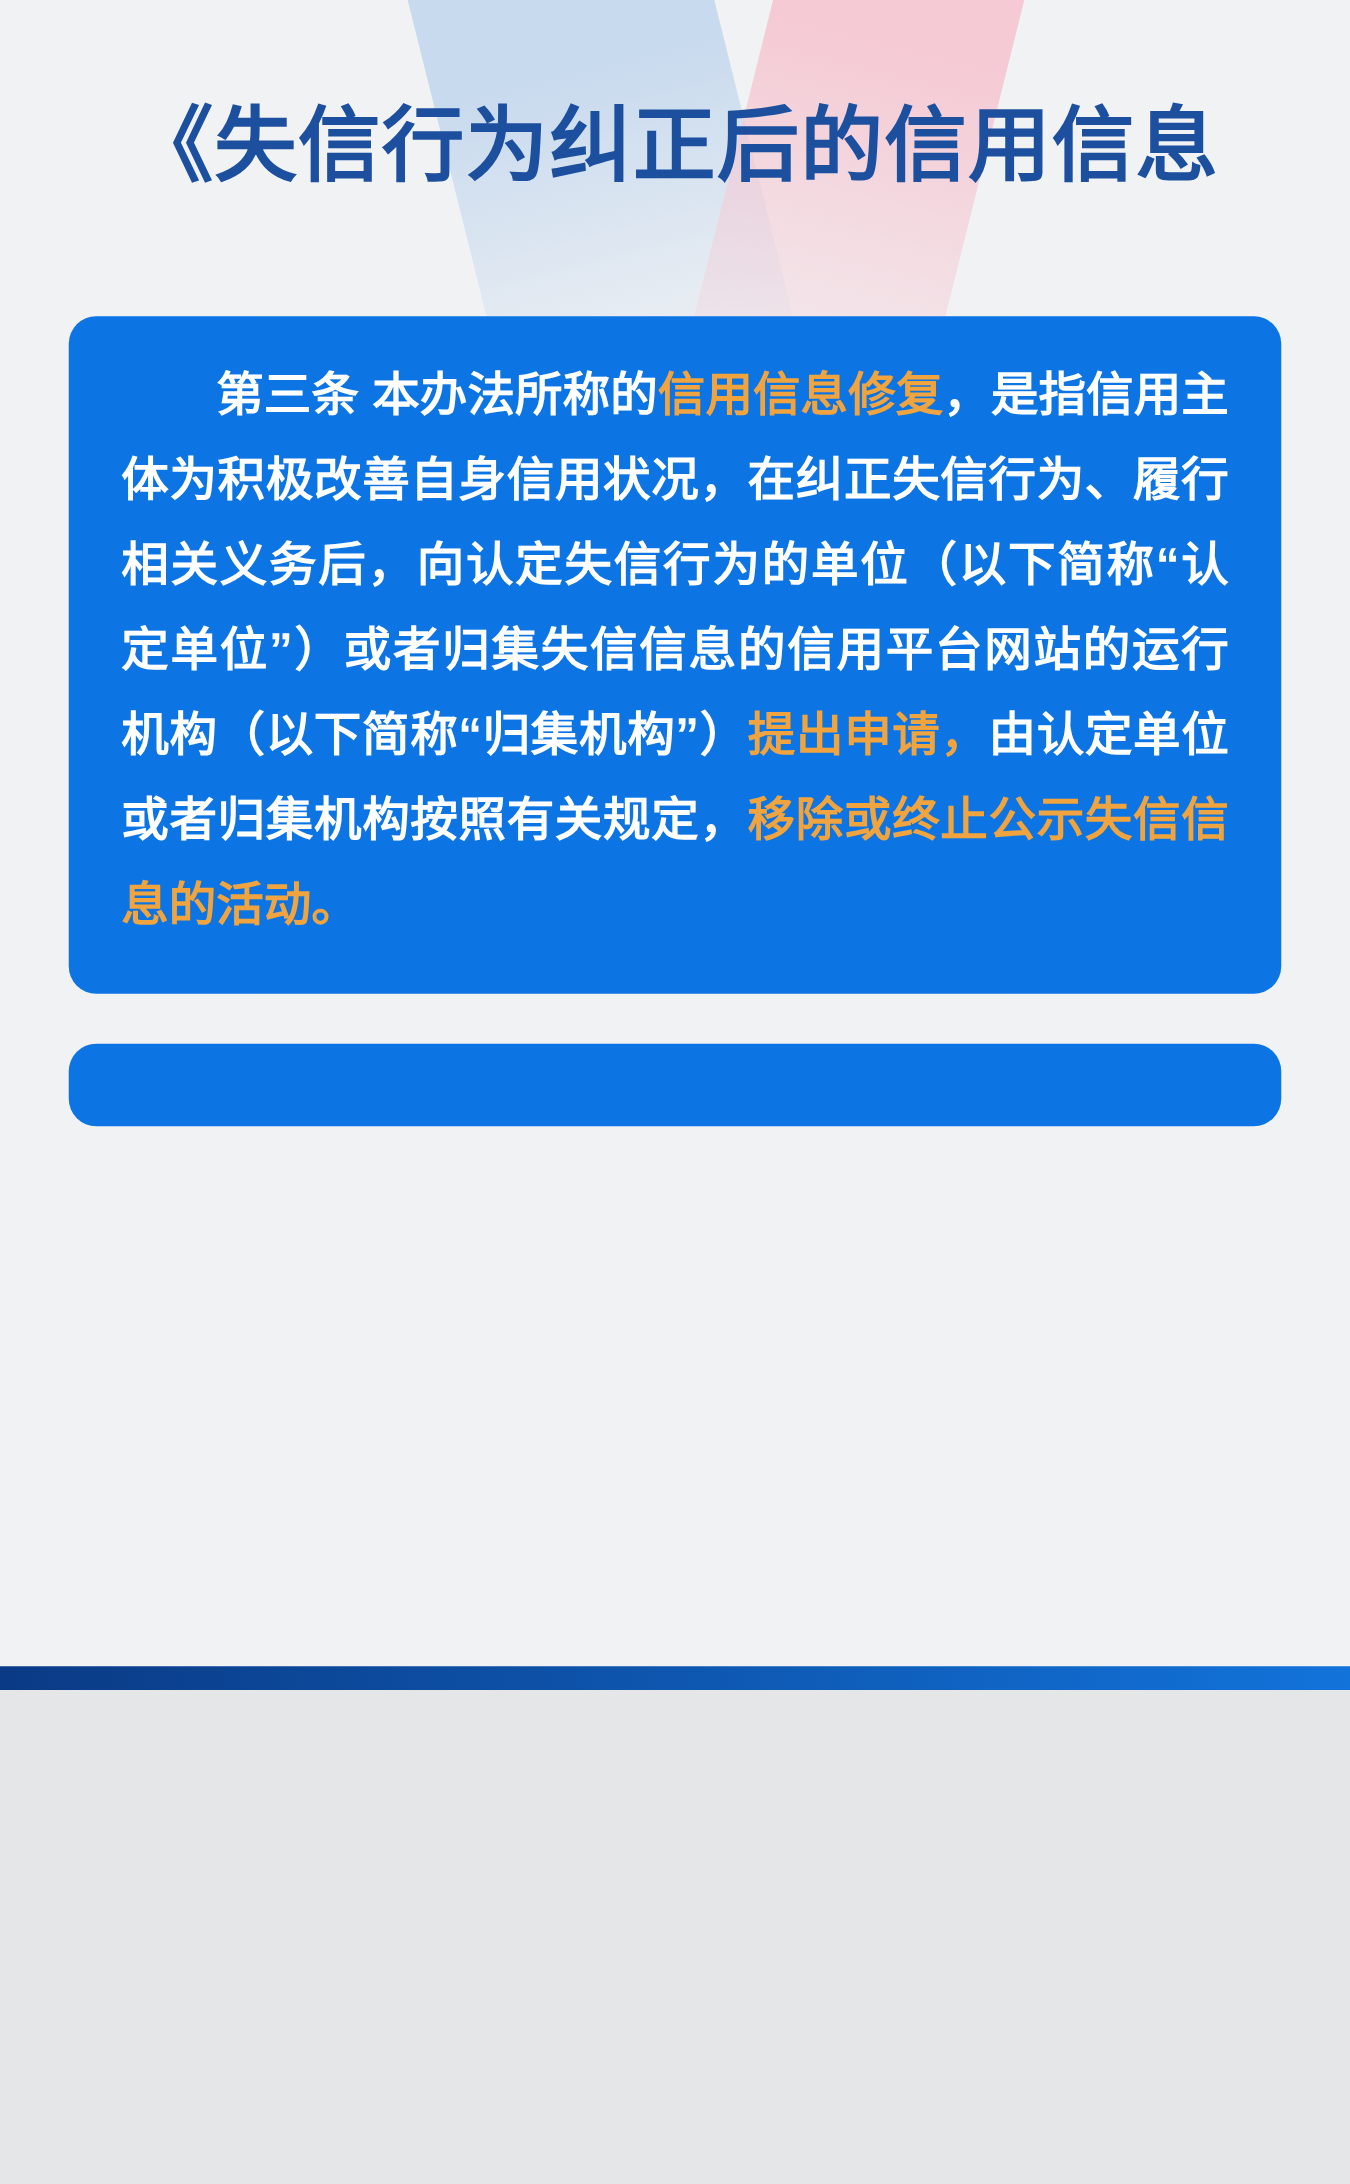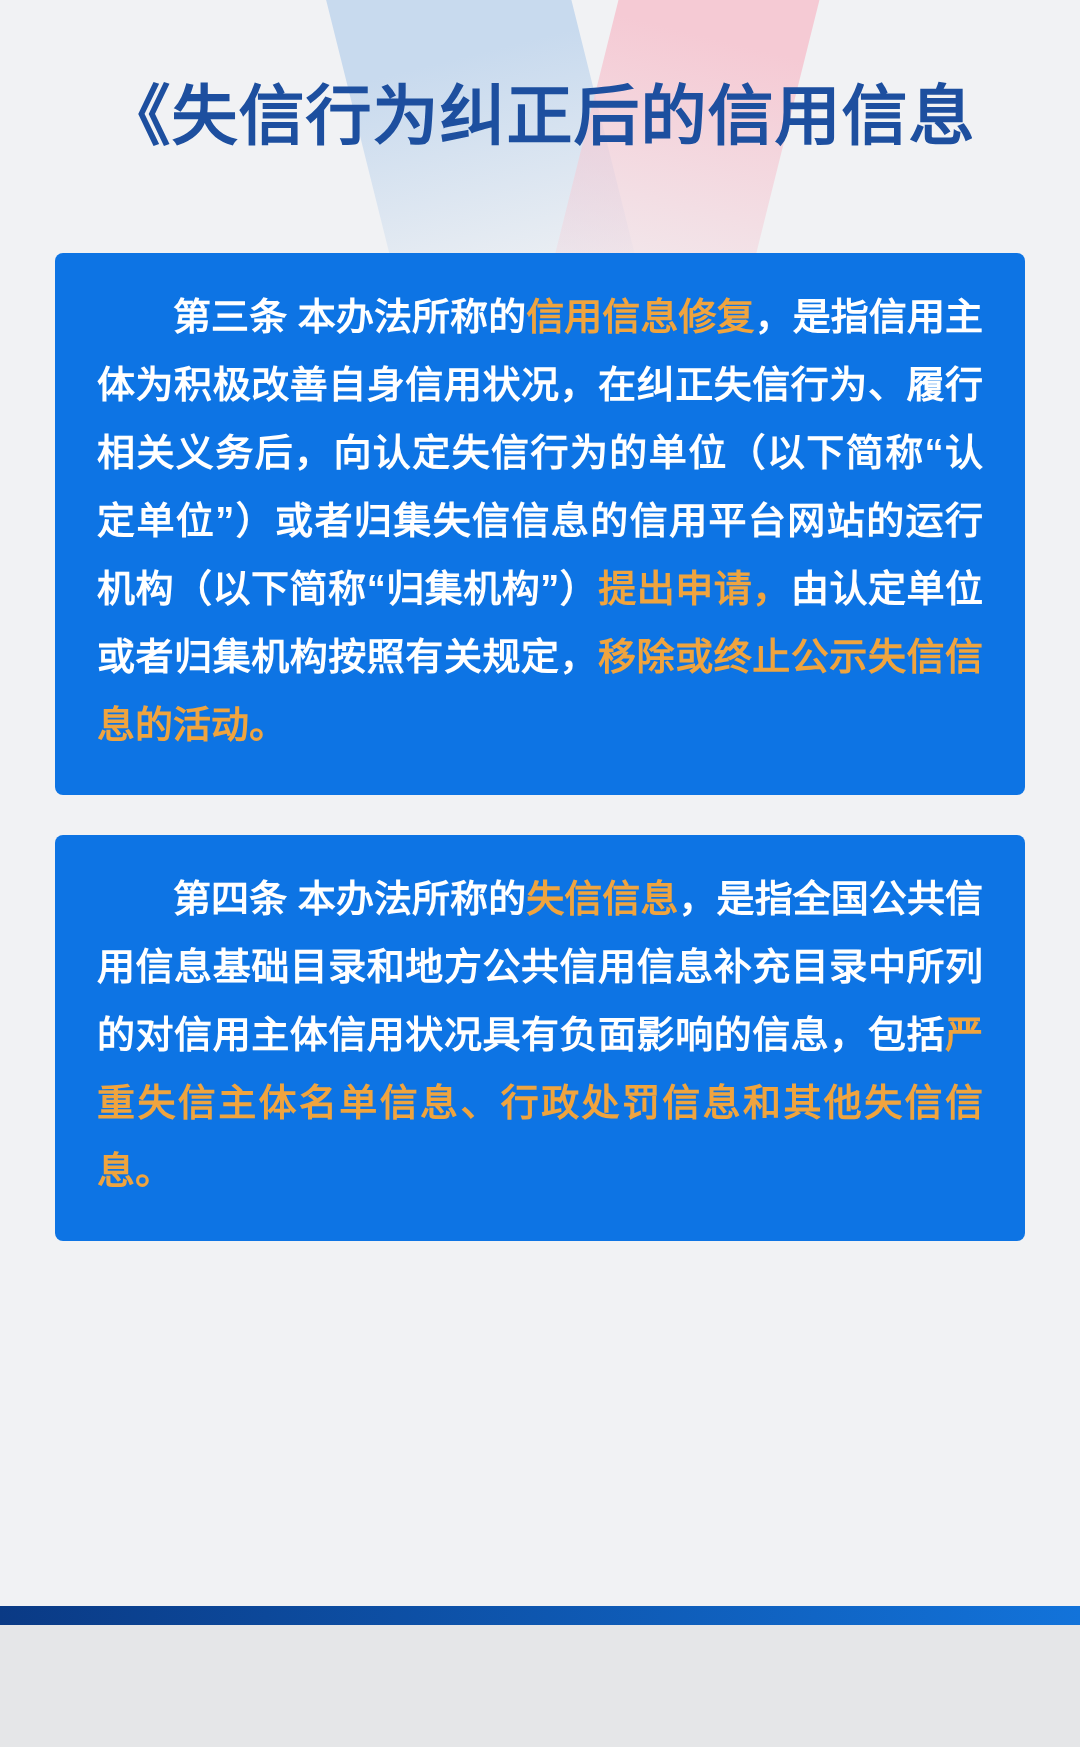--- a/index.html
+++ b/index.html
@@ -19,21 +19,21 @@
   }
   *{box-sizing:border-box;}
   html,body{margin:0;padding:0;}
   body{
     background:#e5e6e8;
     font-family:"Liberation Sans","DejaVu Sans",sans-serif;
   }
   .canvas{
     position:relative;
     width:1080px;
-    height:1625px;
+    height:1352px;
     margin:0 auto;
     background:var(--page-bg);
     overflow:hidden;
   }
   
   .decor{
     position:absolute;
     z-index:0;
   }
   .decor-blue{
@@ -65,21 +65,21 @@
     line-height:101px;
     font-weight:800;
     letter-spacing:1px;
   }
   .title-line{display:block;}
   .card{
     position:relative;
     z-index:1;
     margin:0 55px;
     background:var(--card-blue);
-    border-radius:8px;
+    border-radius:22px;
     padding:30px 42px 36px 42px;
     color:var(--text-white);
     font-size:38px;
     line-height:68px;
     font-weight:700;
   }
   .card-1{margin-top:86px;}
   .card-2{margin-top:40px;}
   .para{
     margin:0;
@@ -135,21 +135,20 @@
 
   <h1 class="title">
     <span class="title-line">《失信行为纠正后的信用信息</span>
   </h1>
 
   <section class="card card-1">
     <p class="para"><span>第三条 本办法所称的</span><span class="hl">信用信息修复</span><span>，是指信用主体为积极改善自身信用状况，在纠正失信行为、履行相关义务后，向认定失信行为的单位（以下简称“认定单位”）或者归集失信信息的信用平台网站的运行机构（以下简称“归集机构”）</span><span class="hl">提出申请，</span><span>由认定单位或者归集机构按照有关规定，</span><span class="hl">移除或终止公示失信信息的活动。</span></p>
   </section>
 
   <section class="card card-2">
-    <p class="para"><span>第四条 本办法所称的</span><span class="hl">失信信息</span><span>，是指全国公共信用信息基础目录和地方公共信用信息补充目录中所列的对信用主体信用状况具有负面影响的信息，包括</span><span class="hl">严重失信主体名单信息、行政处罚信息和其他失信信息。</span></p>
   </section>
 
   <div class="brand">
     <div class="brand-cn"><span>每经数据</span><span class="copy">©</span></div>
     <div class="brand-en"><span class="nbd">NBD</span> <span class="data">DATA</span></div>
   </div>
 
   <div class="footer-bar"></div>
 
 </div>

